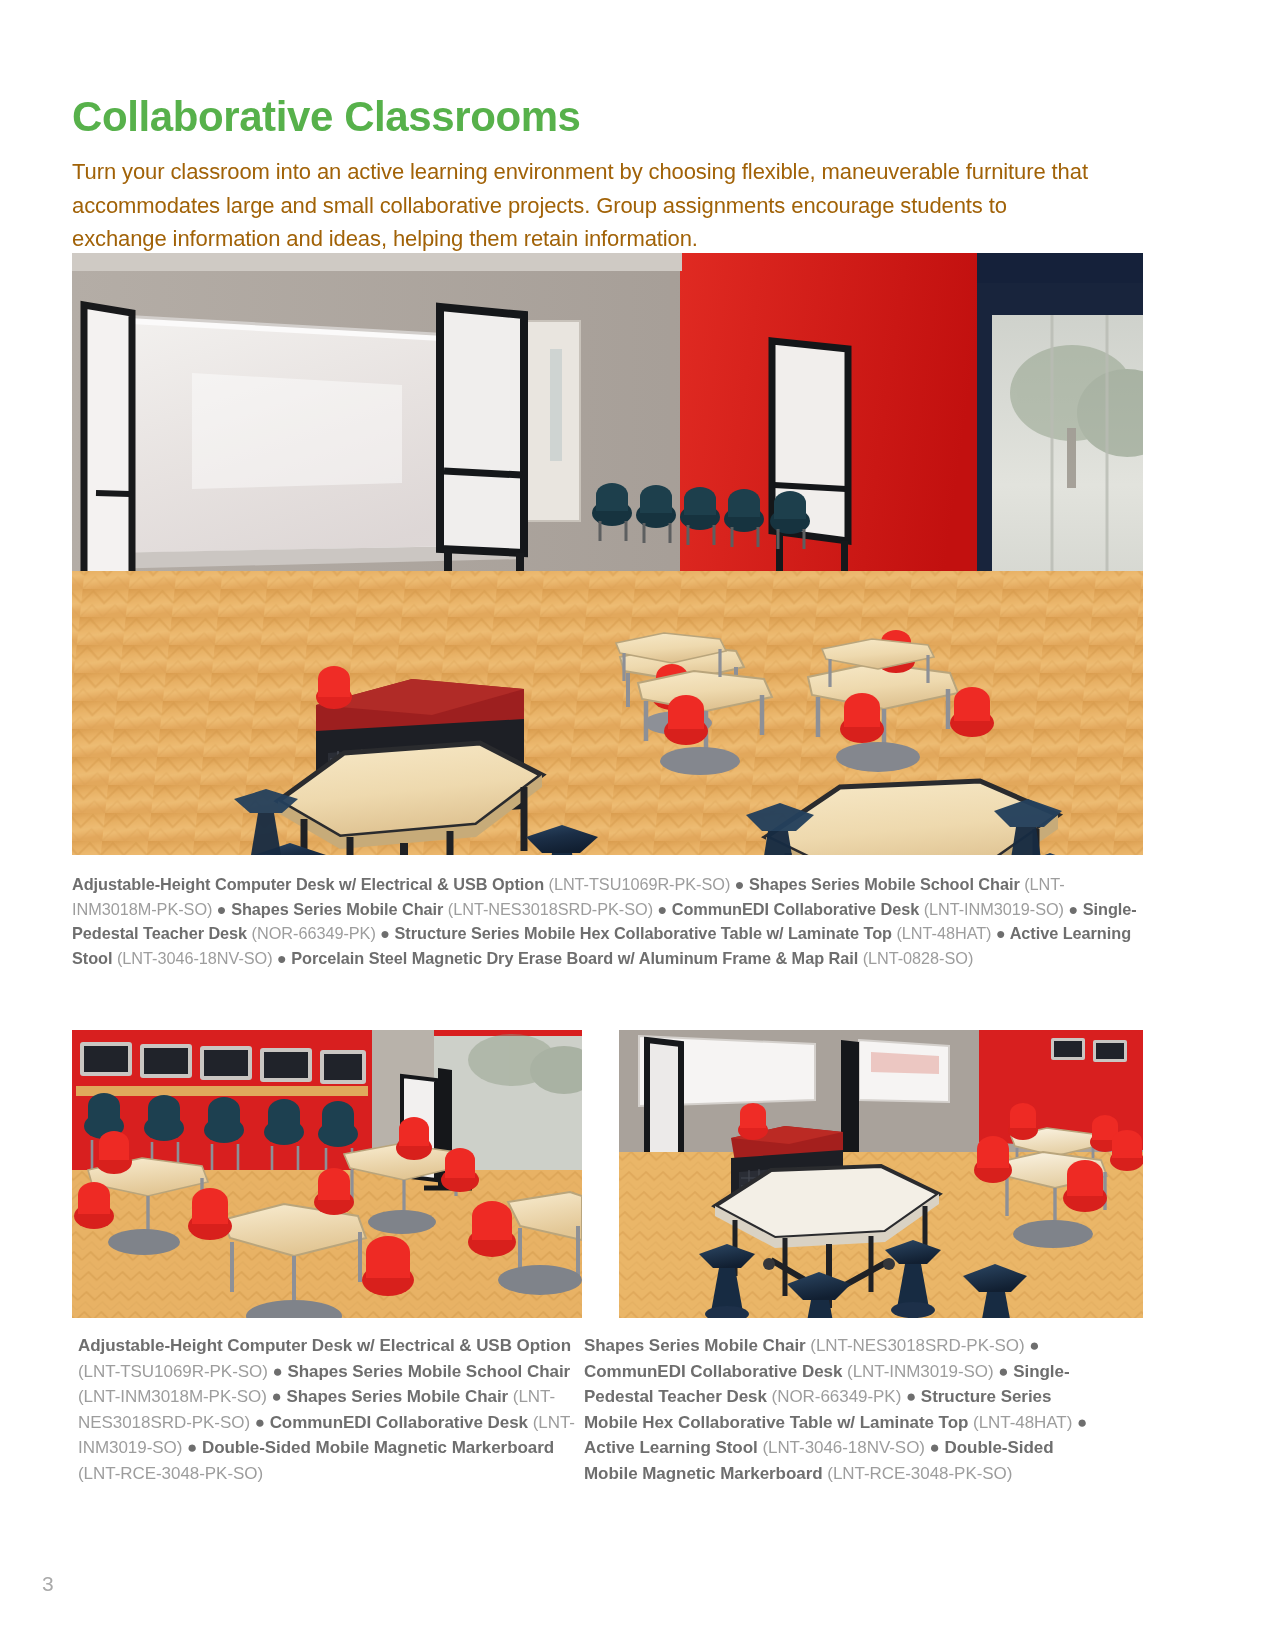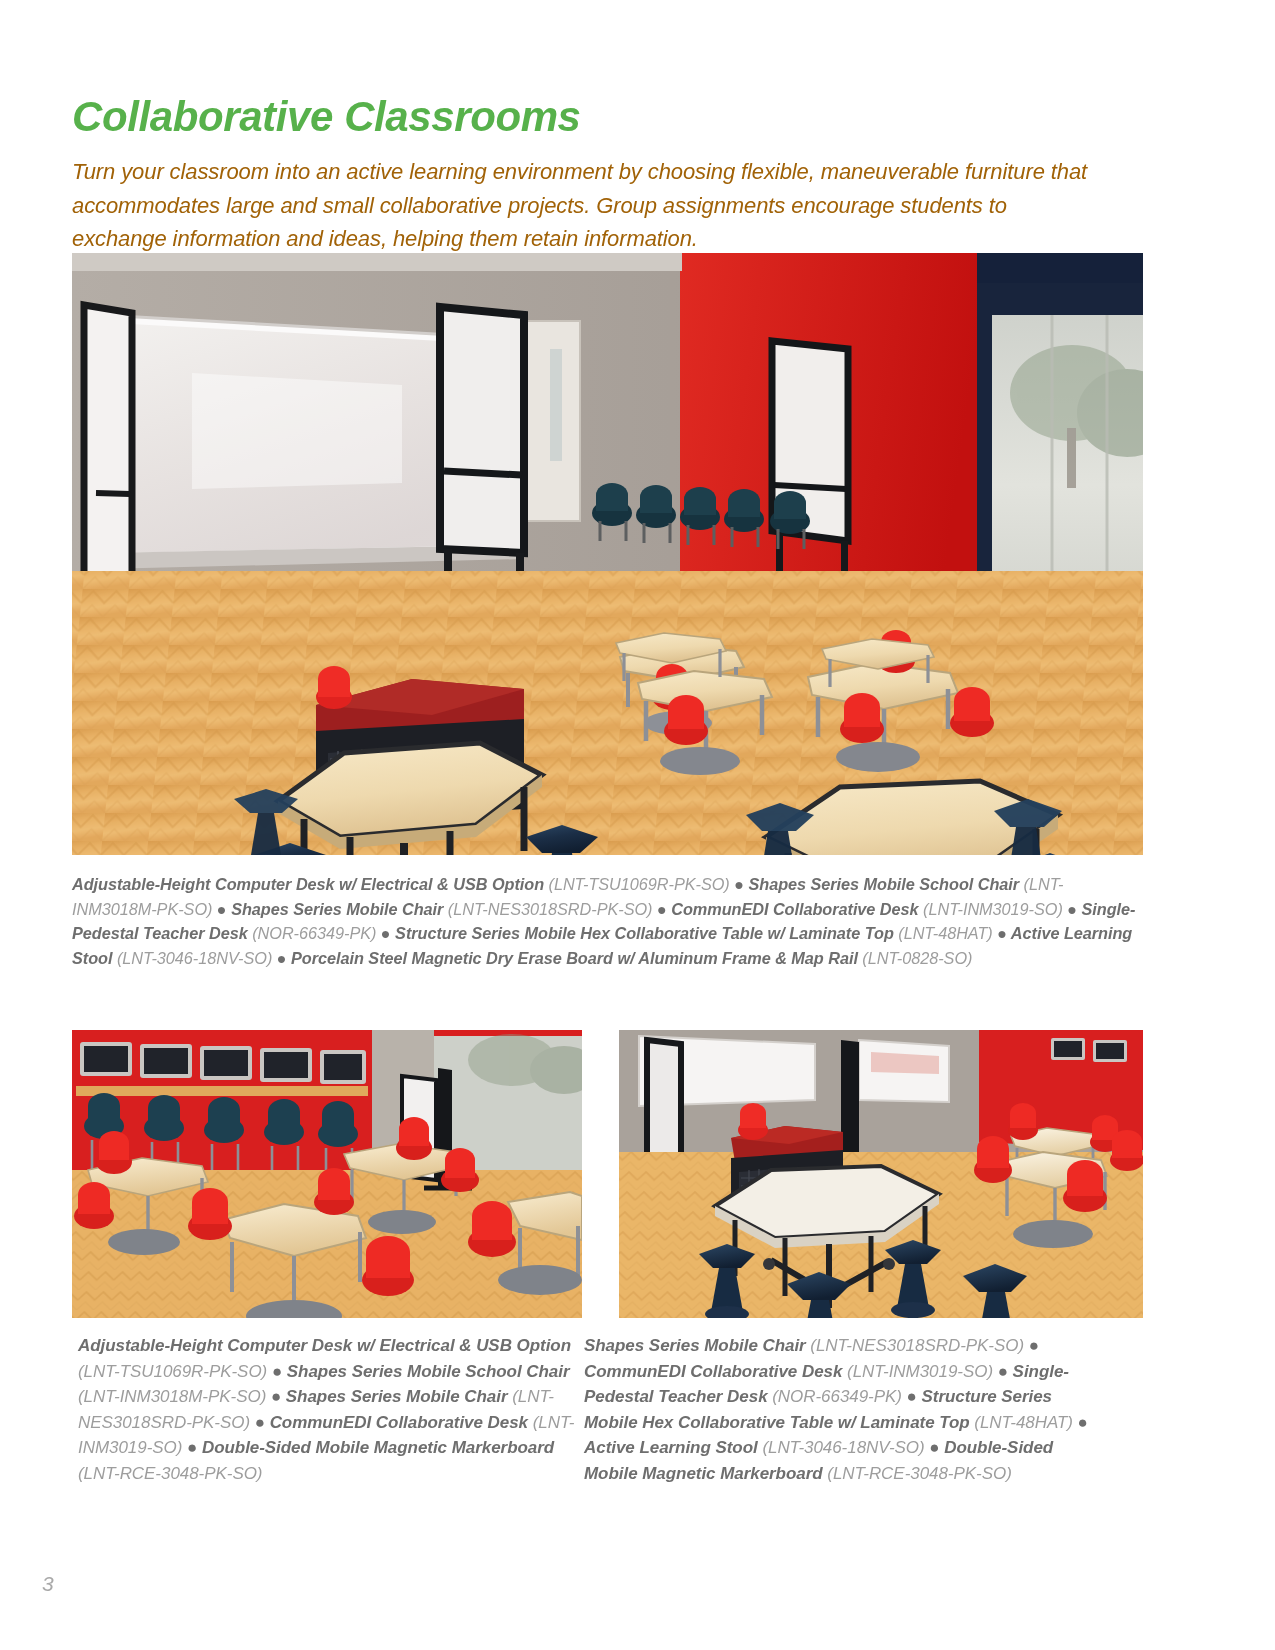--- a/index.html
+++ b/index.html
@@ -2,21 +2,21 @@
 <html><head>
 <meta charset="utf-8">
 <style>
   html,body{margin:0;padding:0;}
   body{
     width:1275px;height:1650px;background:#ffffff;
     font-family:"Liberation Sans", sans-serif;
     -webkit-font-smoothing:antialiased;
     position:relative;overflow:hidden;
   }
-  .page{position:absolute;inset:0;font-style:italic;}
+  .page{position:absolute;inset:0;}
 
   
   .title{
     position:absolute;left:72px;top:64px;width:1000px;
     font-size:42px;line-height:50px;font-weight:700;
     letter-spacing:-0.4px;
   }
   .intro{
     position:absolute;left:72px;top:133px;width:1020px;
     font-size:22px;line-height:33.5px;color:#a16207;font-weight:400;

